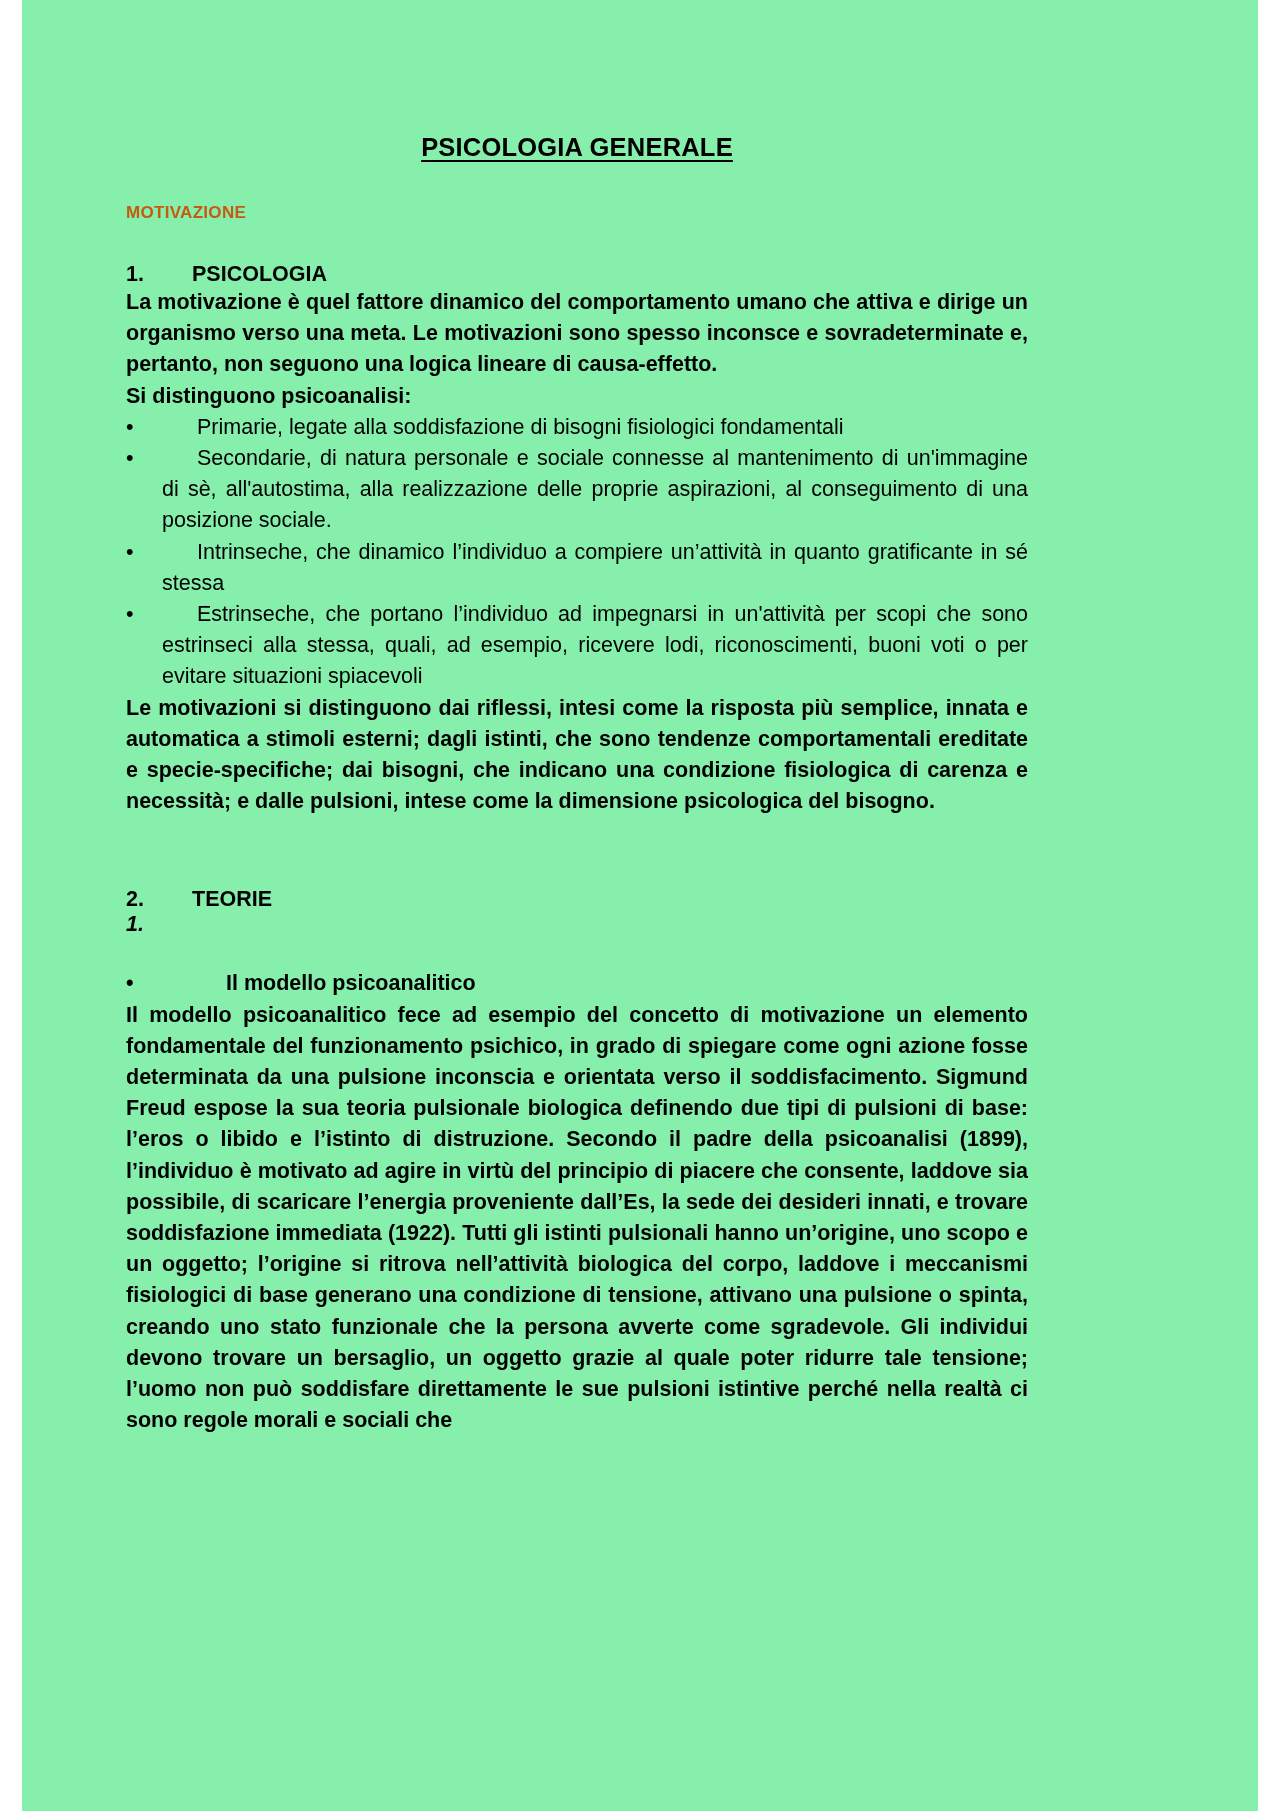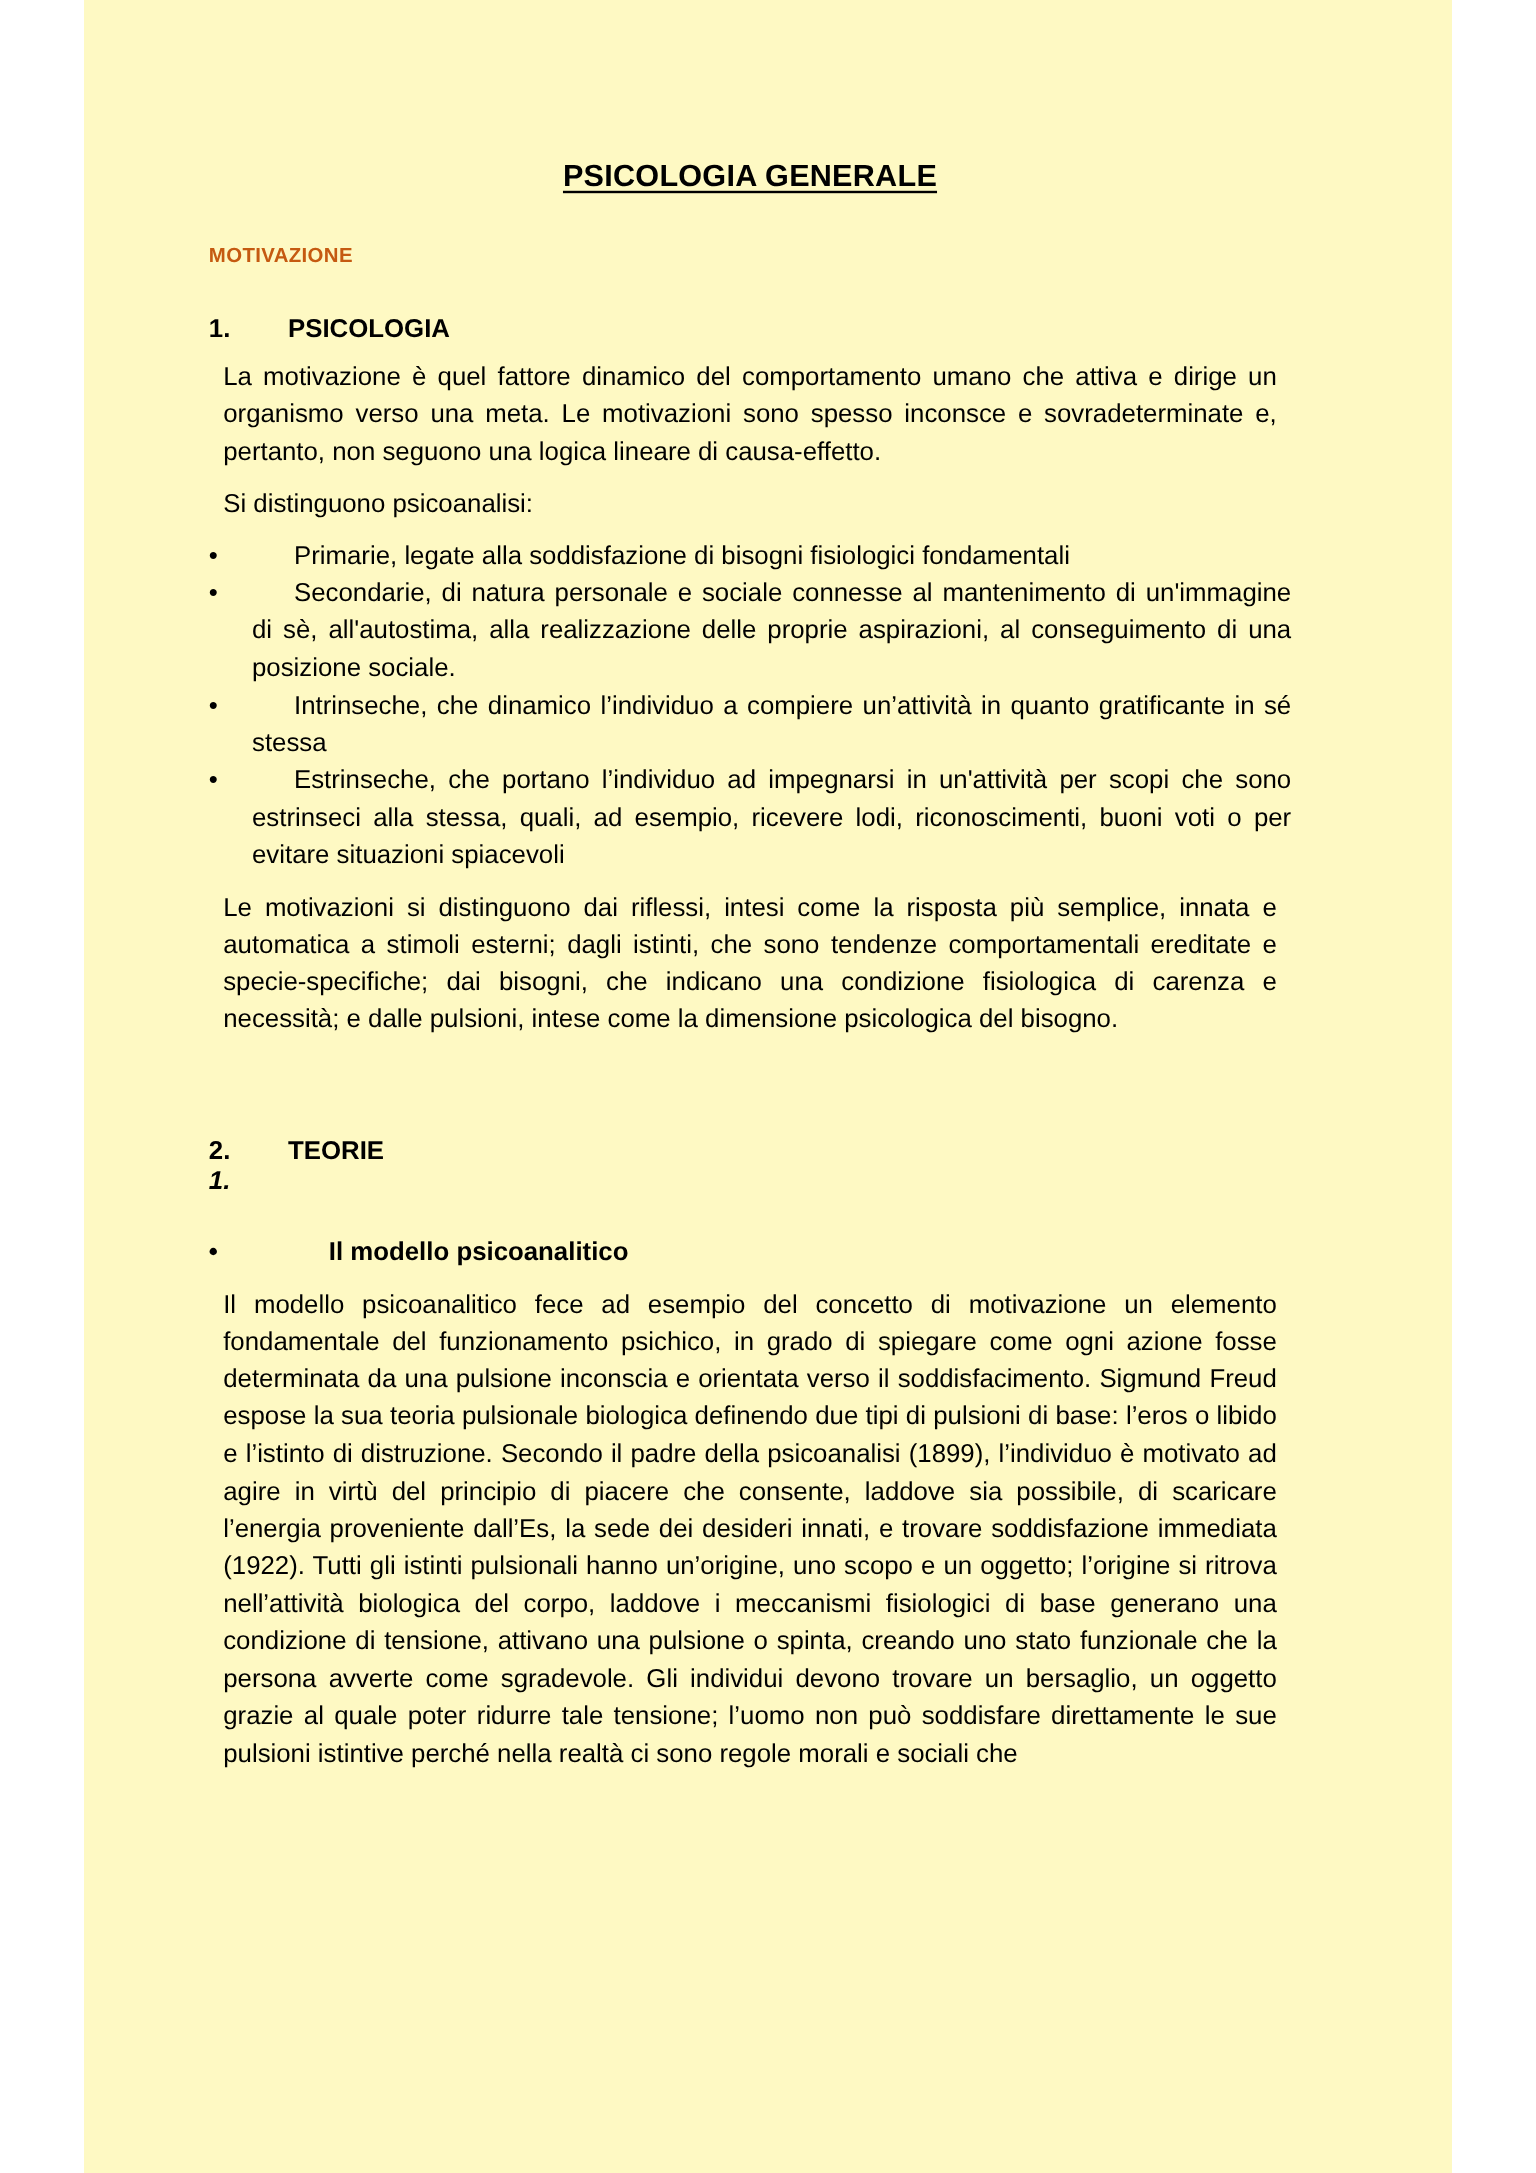--- a/index.html
+++ b/index.html
@@ -6,23 +6,23 @@
     margin: 0;
     padding: 0;
     background: #ffffff;
   }
   body {
     font-family: "Liberation Sans", sans-serif;
     color: #000000;
   }
   .page {
     position: relative;
-    width: 1140px;
+    width: 1236px;
     height: 1811px;
-    background: #fef9c3;
+    background: #86efac;
     margin: 0 auto;
     overflow: hidden;
     box-sizing: border-box;
   }
   .content {
     position: absolute;
     left: 104px;
     top: 0;
     width: 902px;
   }
@@ -83,22 +83,23 @@
     flex: 0 0 128px;
     font-style: italic;
   }
 
   
   p.body {
     font-size: 21.5px;
     line-height: 31.2px;
     text-align: justify;
     text-justify: inter-word;
-    margin: 12px;
+    margin: 0;
     hyphens: none;
+    font-weight: bold;
   }
   p.body.nojust {
     text-align: left;
   }
 
   
   ul.bullets {
     list-style: none;
     margin: 0;
     padding: 0;

